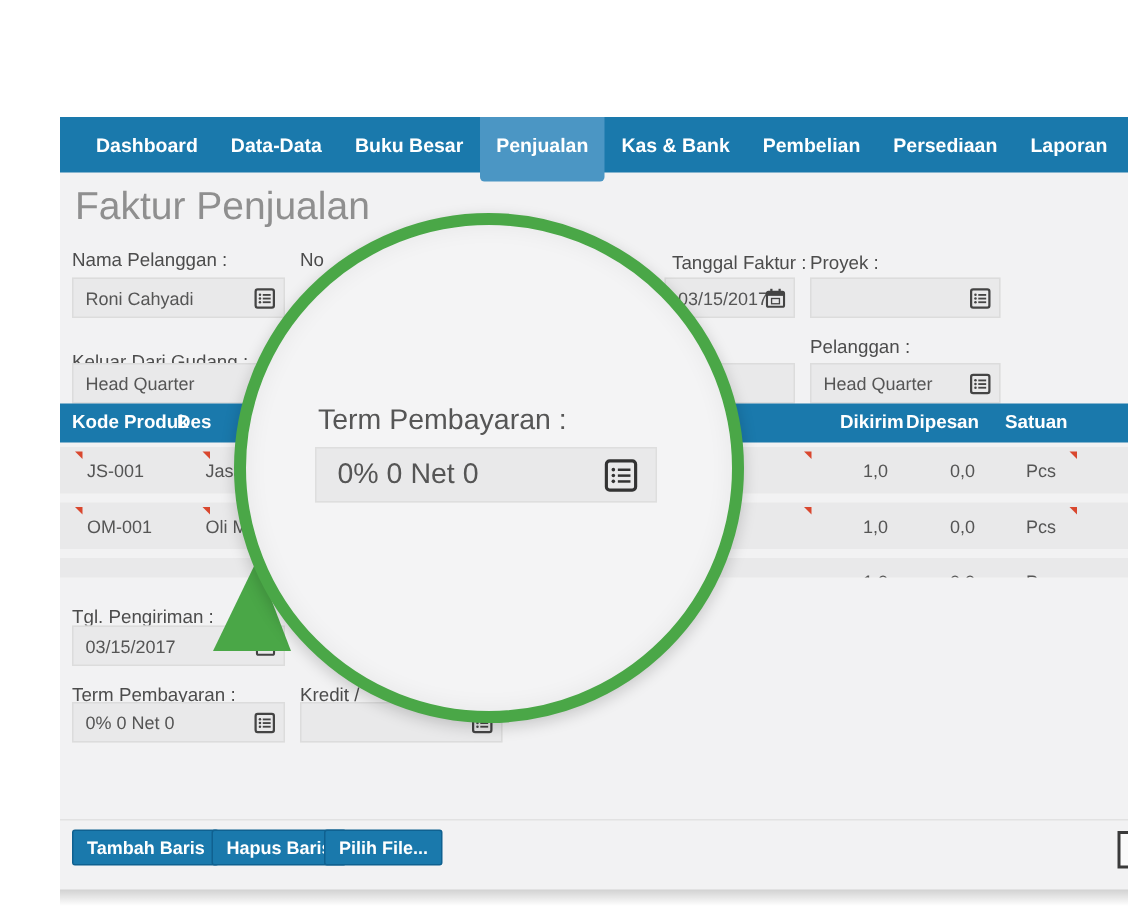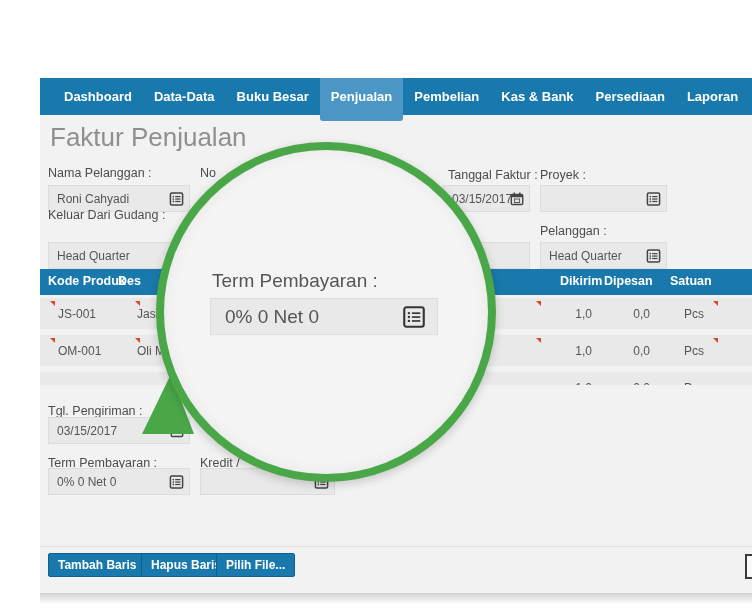--- a/index.html
+++ b/index.html
@@ -97,22 +97,22 @@
 </head>
 <body>
 
 <div class="app">
 
   <div class="nav">
     <div class="nav-item">Dashboard</div>
     <div class="nav-item">Data-Data</div>
     <div class="nav-item">Buku Besar</div>
     <div class="nav-item active">Penjualan</div>
+    <div class="nav-item">Kas &amp; Bank</div>
     <div class="nav-item">Pembelian</div>
-    <div class="nav-item">Kas &amp; Bank</div>
     <div class="nav-item">Persediaan</div>
     <div class="nav-item">Laporan</div>
     <div class="nav-item">Memulai</div>
   </div>
 
   <div class="page-title">Faktur Penjualan</div>
 
   <div class="lbl" style="left:8px; top:88px;">Nama Pelanggan :</div>
   <div class="field" style="left:8px; top:107px; width:142px;">
     <span>Roni Cahyadi</span>
@@ -154,21 +154,21 @@
           <circle cx="4.6" cy="5.4" r="0.9" fill="#444"></circle>
           <rect x="6.6" y="4.8" width="5.6" height="1.3" fill="#444"></rect>
           <circle cx="4.6" cy="8" r="0.9" fill="#444"></circle>
           <rect x="6.6" y="7.4" width="5.6" height="1.3" fill="#444"></rect>
           <circle cx="4.6" cy="10.6" r="0.9" fill="#444"></circle>
           <rect x="6.6" y="10" width="5.6" height="1.3" fill="#444"></rect>
         </svg>
     </span>
   </div>
 
-  <div class="lbl" style="left:8px; top:130px;">Keluar Dari Gudang :</div>
+  <div class="lbl" style="left:8px; top:156px;">Keluar Dari Gudang :</div>
   <div class="field" style="left:8px; top:164px; width:142px;">
     <span>Head Quarter</span>
   </div>
 
   <div class="field" style="left:380px; top:164px; width:110px;"></div>
 
   <div class="lbl" style="left:500px; top:146px;">Pelanggan :</div>
   <div class="field" style="left:500px; top:164px; width:127px;">
     <span>Head Quarter</span>
     <span class="icon">

